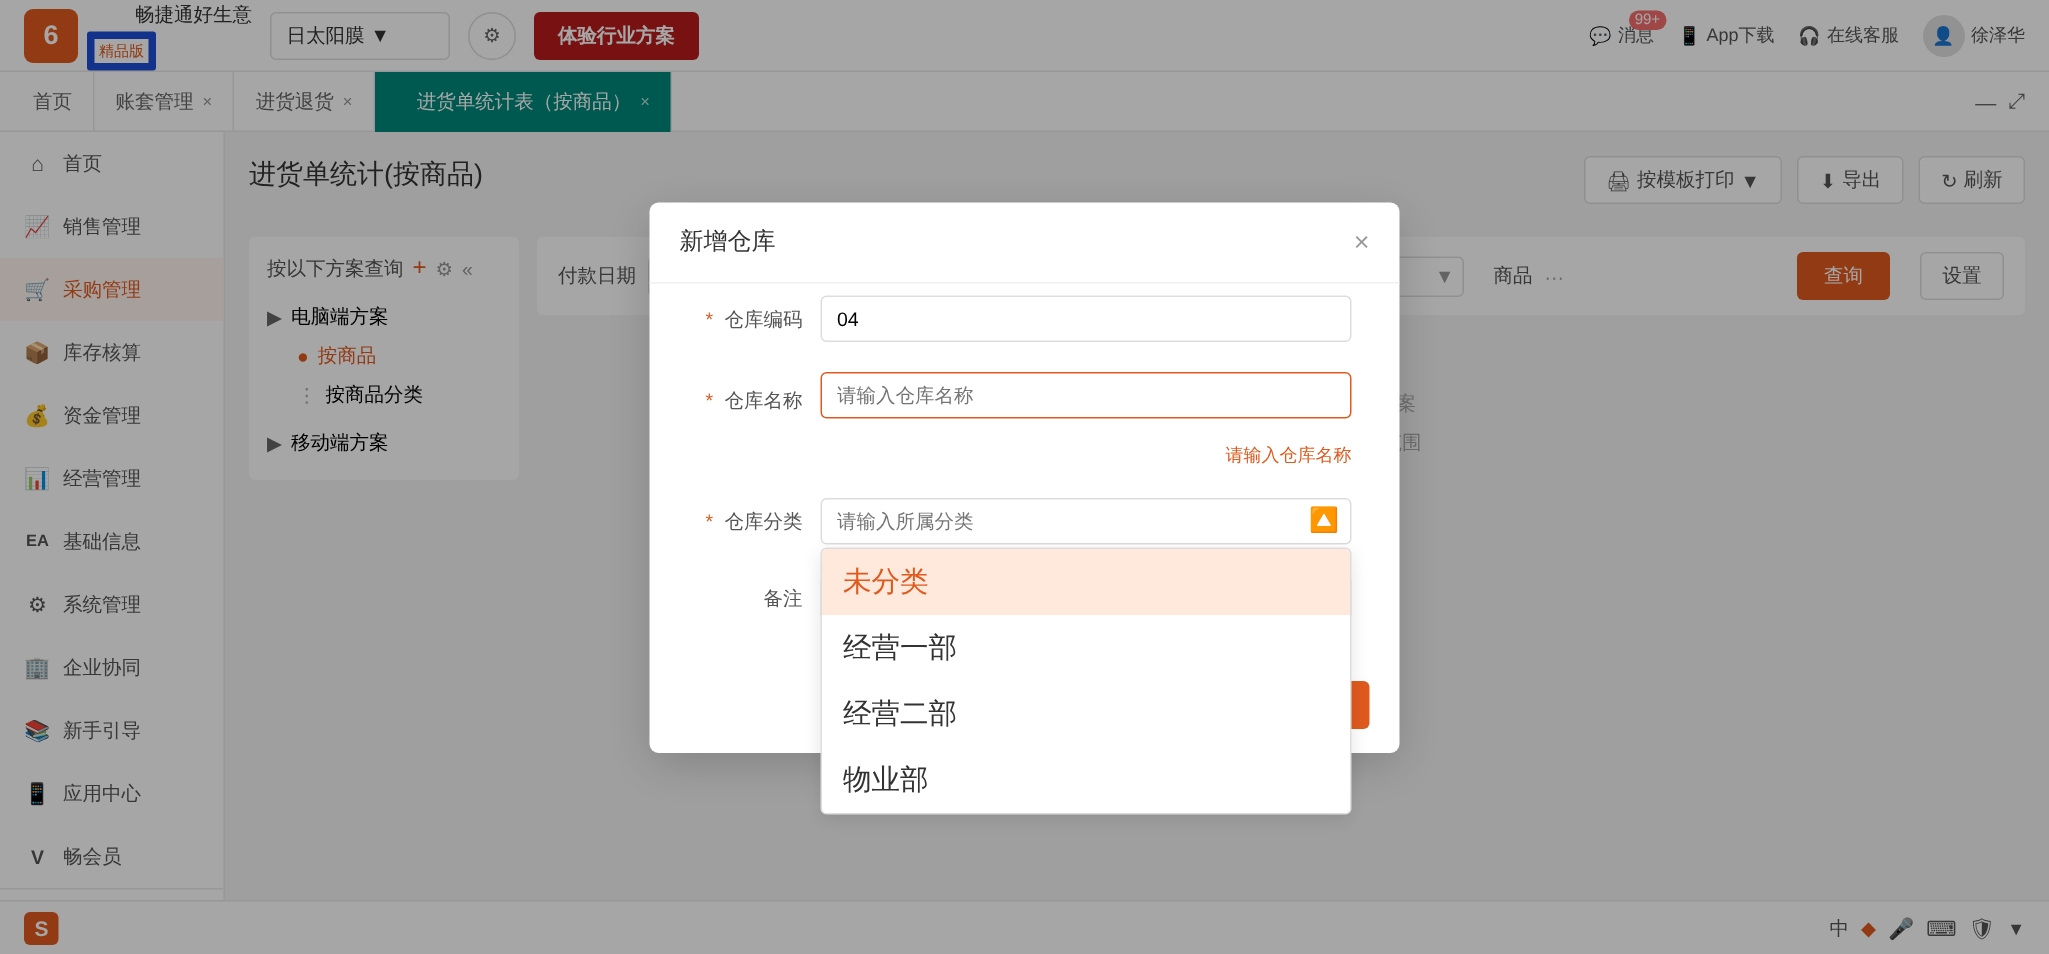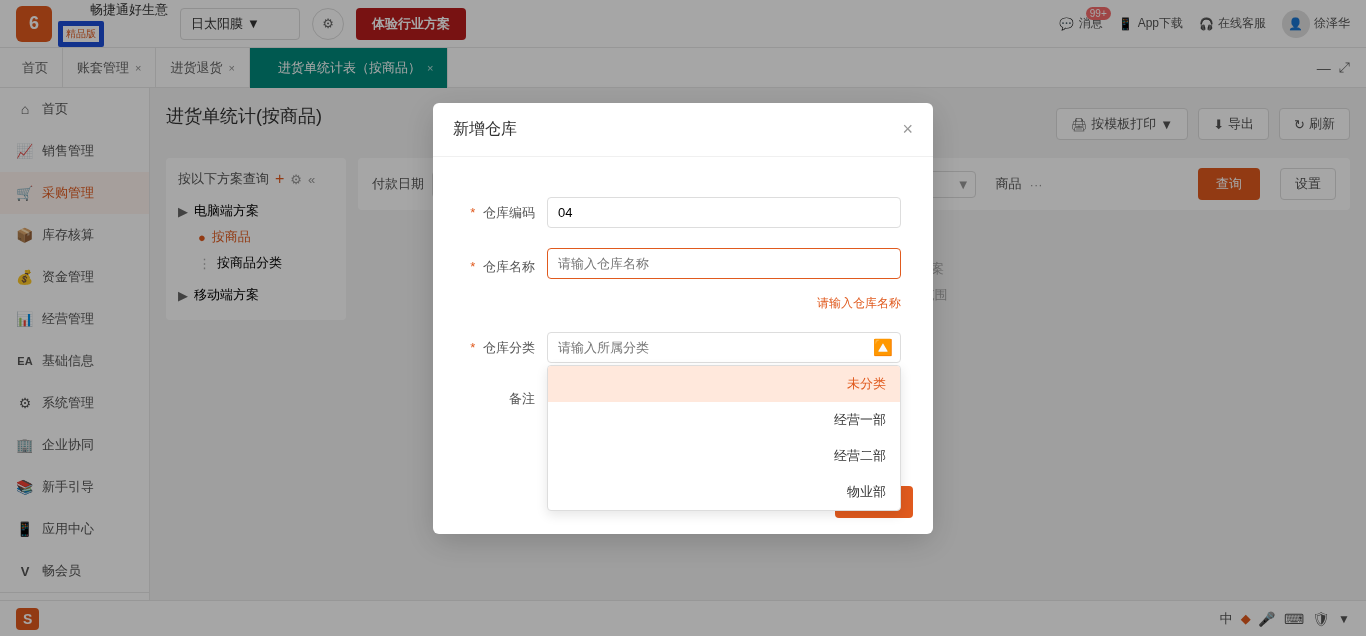--- a/index.html
+++ b/index.html
@@ -134,21 +134,21 @@
       overflow: visible;
       position: relative;
     }
     .modal-header {
       display: flex; align-items: center; justify-content: space-between;
       padding: 16px 20px;
       border-bottom: 1px solid #f0f0f0;
     }
     .modal-title { font-size: 16px; font-weight: 500; color: #333; }
     .modal-close { cursor: pointer; color: #999; font-size: 18px; }
-    .modal-body { padding: 40px 32px; }
+    .modal-body { padding: 8px 32px; }
     .form-row { margin-bottom: 20px; display: flex; align-items: flex-start; gap: 12px; }
     .form-label { min-width: 70px; text-align: right; color: #555; padding-top: 7px; font-size: 13px; }
     .required-star { color: #e05a1e; margin-right: 4px; }
     .form-input {
       flex: 1;
       border: 1px solid #ddd; border-radius: 4px;
       padding: 7px 10px; font-size: 13px;
       outline: none;
     }
     .form-input.error { border-color: #e05a1e; }
@@ -174,23 +174,22 @@
       background: #fff;
       border: 1px solid #ddd;
       border-radius: 4px;
       box-shadow: 0 4px 12px rgba(0,0,0,0.1);
       z-index: 200;
       overflow: hidden;
     }
     .dropdown-item {
       padding: 9px 14px;
       cursor: pointer;
-      font-size: 13px;
+      font-size: 19px;
       color: #333;
-      text-align: right;
     }
     .dropdown-item.selected { background: #ffe8dc; color: #e05a1e; }
 
     .modal-footer {
       display: flex; justify-content: flex-end; gap: 10px;
       padding: 12px 20px 16px;
     }
     .btn-save { background: #e05a1e; color: #fff; border: none; border-radius: 4px; padding: 7px 24px; cursor: pointer; font-size: 13px; }
 
     
@@ -326,21 +325,21 @@
     </div>
     <div class="sidebar-bottom">
       <div style="display:flex;align-items:center;padding:6px 16px;gap:8px;">
         <span style="cursor:pointer;color:#999;">⚙</span>
         <span style="cursor:pointer;color:#999;">🔊</span>
       </div>
     </div>
   </div>
 
   <div class="content-area">
-    <div style="display:flex;align-items:center;justify-content:space-between;margin-bottom:14px;">
+    <div style="display:flex;align-items:flex-start;justify-content:space-between;margin-bottom:14px;">
       <h2 class="page-title">进货单统计(按商品)</h2>
       <div style="display:flex;align-items:center;gap:10px;">
         <button class="btn-outline">
           <span>🖨</span>
           <span>按模板打印</span>
           <span>▼</span>
         </button>
         <button class="btn-outline">
           <span>⬇</span>
           <span>导出</span>

